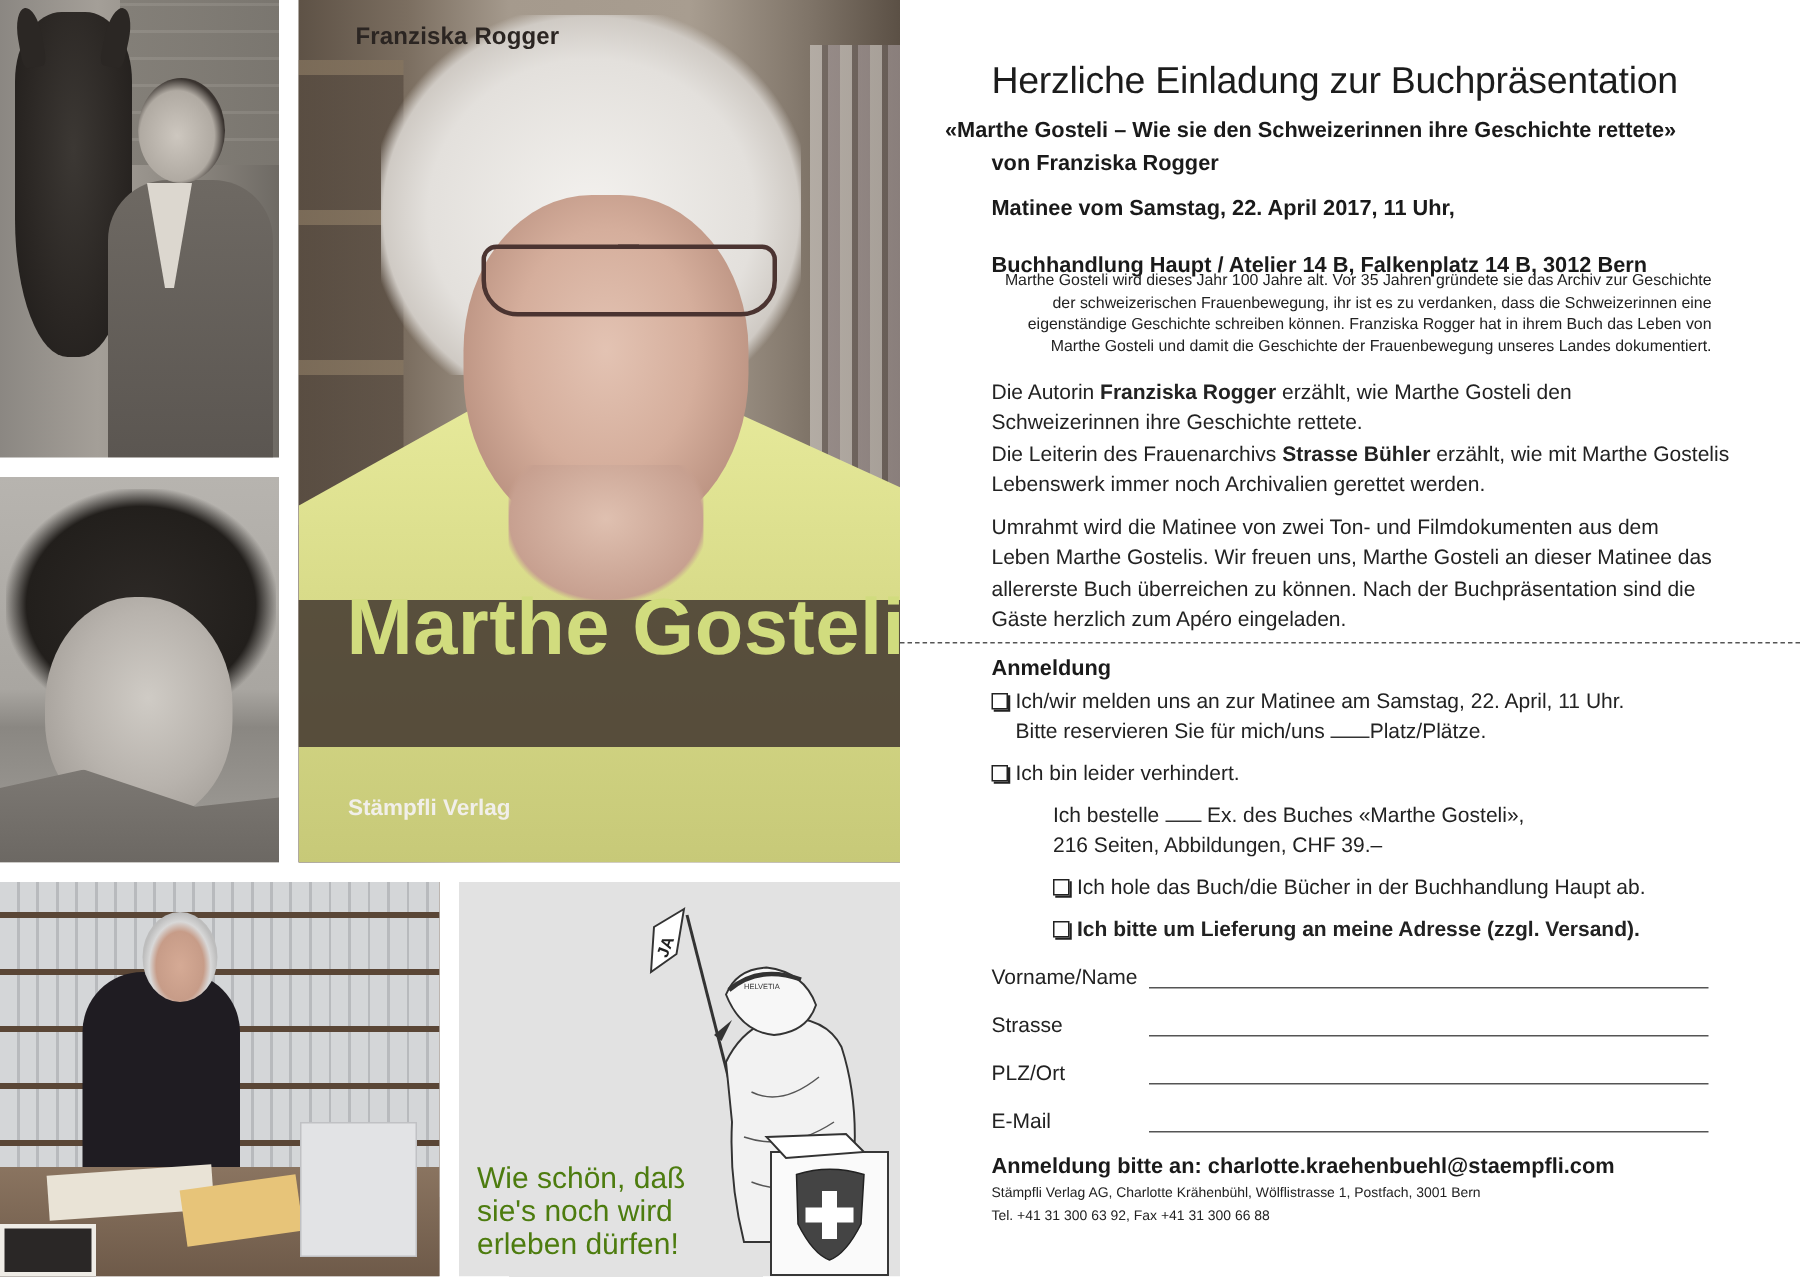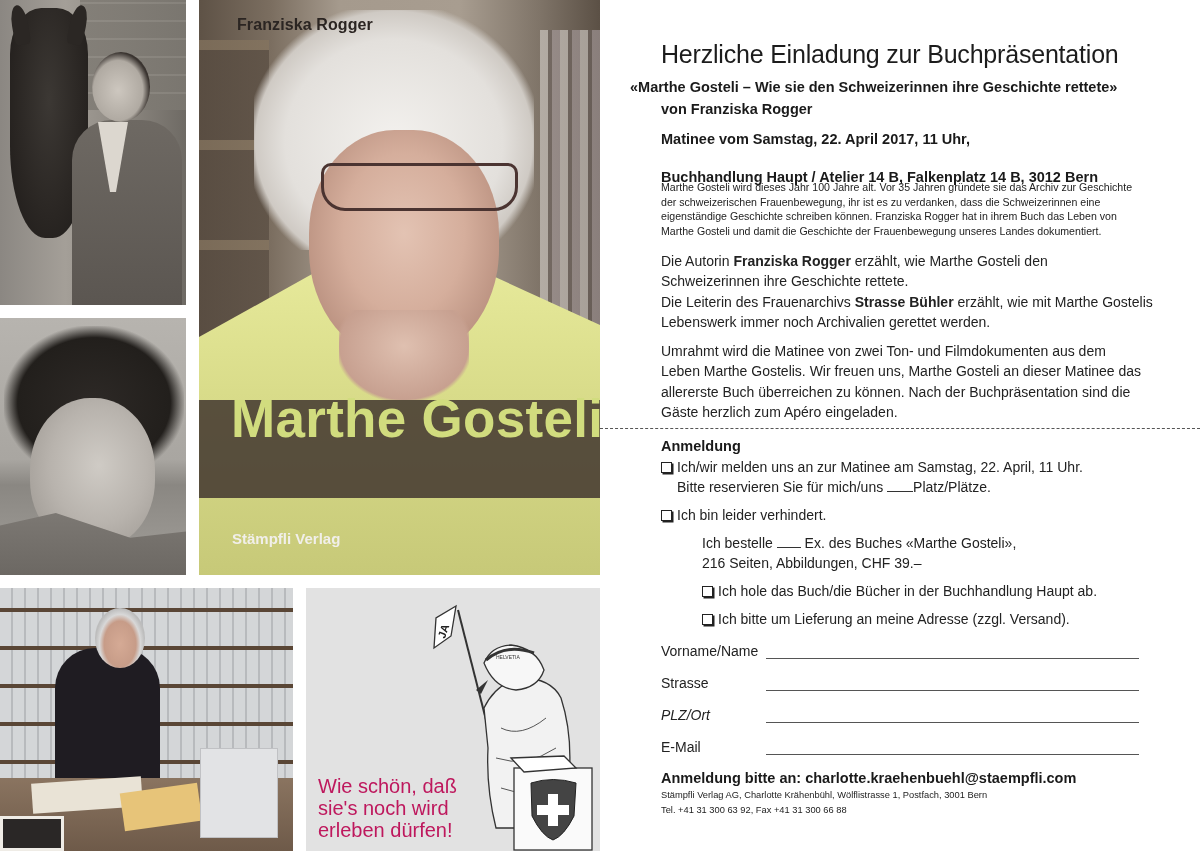--- a/index.html
+++ b/index.html
@@ -83,28 +83,28 @@
     #photo-archive .envelope { position: absolute; left: 122px; top: 200px; width: 78px; height: 38px;
       background: #e7c479; transform: rotate(-8deg); }
     #photo-archive .papers { position: absolute; left: 32px; top: 192px; width: 110px; height: 30px;
       background: #e9e3d6; transform: rotate(-4deg); }
     #photo-archive .photo-print { position: absolute; left: 0; top: 228px; width: 64px; height: 35px;
       background: #2a2726; border: 3px solid #efece6; }
 
     
     #cartoon { left: 306px; top: 588px; width: 294px; height: 263px; background: #e2e2e2; }
     #cartoon svg { position: absolute; left: 0; top: 0; }
-    .cartoon-caption { position: absolute; left: 12px; top: 187px; font-size: 20px; line-height: 22px; color: #be185d; font-family: "Liberation Sans", sans-serif; }
+    .cartoon-caption { position: absolute; left: 12px; top: 187px; font-size: 20px; line-height: 22px; color: #4d7c0f; font-family: "Liberation Sans", sans-serif; }
     .cartoon-caption div { white-space: nowrap; }
     .invite-heading { position: absolute; left: 661px; top: 40px; font-size: 25px; color: #1c1c1c; white-space: nowrap; letter-spacing: -.2px; }
     .book-title { position: absolute; left: 630px; top: 79px; font-size: 14.5px; font-weight: bold; white-space: nowrap; }
     .book-author { position: absolute; left: 661px; top: 101px; font-size: 14.5px; font-weight: bold; white-space: nowrap; }
     .event-line1 { position: absolute; left: 661px; top: 131px; font-size: 14.5px; font-weight: bold; white-space: nowrap; }
     .event-line2 { position: absolute; left: 661px; top: 153px; font-size: 14.5px; font-weight: bold; white-space: nowrap; margin-top: 16px; }
-    .intro { position: absolute; left: 661px; top: 180px; width: 480px; font-size: 10.6px; line-height: 14.6px; color: #222; }
+    .intro { position: absolute; left: 661px; top: 180px; width: 480px; font-size: 10.6px; line-height: 14.6px; color: #222; text-align: right; }
     .intro div { white-space: nowrap; }
     .body1 { position: absolute; left: 661px; top: 251px; width: 490px; font-size: 14px; line-height: 20.3px; color: #222; }
     .body1 div { white-space: nowrap; }
     .body2 { position: absolute; left: 661px; top: 341px; width: 490px; font-size: 14px; line-height: 20.3px; color: #222; }
     .body2 div { white-space: nowrap; }
     b { font-weight: bold; }
 
     .cut-line { position: absolute; left: 600px; top: 428px; width: 600px; height: 0;
       border-top: 1.3px dashed #555; }
 
@@ -245,36 +245,36 @@
 
 <div class="txt" style="left:702px; top:535px;">
   <span>Ich bestelle </span><span class="blank" style="width:24px;"></span><span> Ex. des Buches «Marthe Gosteli»,</span>
 </div>
 <div class="txt" style="left:702px; top:555px;">216 Seiten, Abbildungen, CHF 39.–</div>
 
 <div class="opt" style="left:702px; top:583px;">
   <span class="checkbox"></span>
   <span>Ich hole das Buch/die Bücher in der Buchhandlung Haupt ab.</span>
 </div>
-<div class="opt" style="left:702px; top:611px;">
+<div class="opt" style="left:702px; top:611px;font-weight:bold;">
   <span class="checkbox"></span>
   <span>Ich bitte um Lieferung an meine Adresse (zzgl. Versand).</span>
 </div>
 
 <div class="field-label" style="top:643px;">Vorname/Name</div>
 <div class="field-line" style="top:658px;">
     <input type="text" value="" style="">
   </div>
 
 <div class="field-label" style="top:675px;">Strasse</div>
 <div class="field-line" style="top:690px;">
     <input type="text" value="" style="">
   </div>
 
-<div class="field-label" style="top:707px;font-style:italic;">PLZ/Ort</div>
+<div class="field-label" style="top:707px;">PLZ/Ort</div>
 <div class="field-line" style="top:722px;">
     <input type="text" value="" style="">
   </div>
 
 <div class="field-label" style="top:739px;">E-Mail</div>
 <div class="field-line" style="top:754px;">
     <input type="text" value="" style="">
   </div>
 
 <div class="contact-heading">

